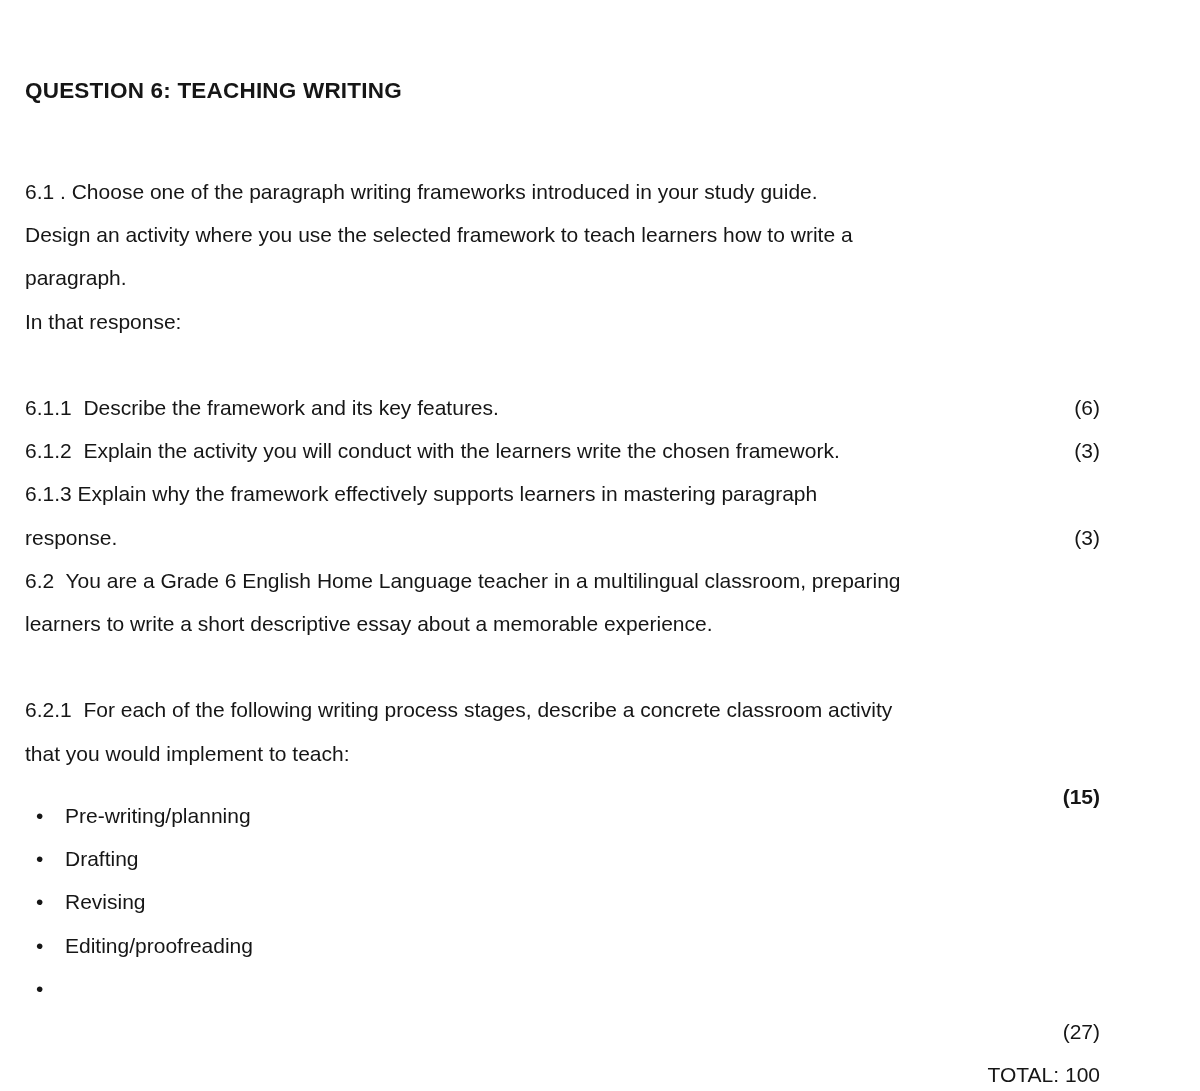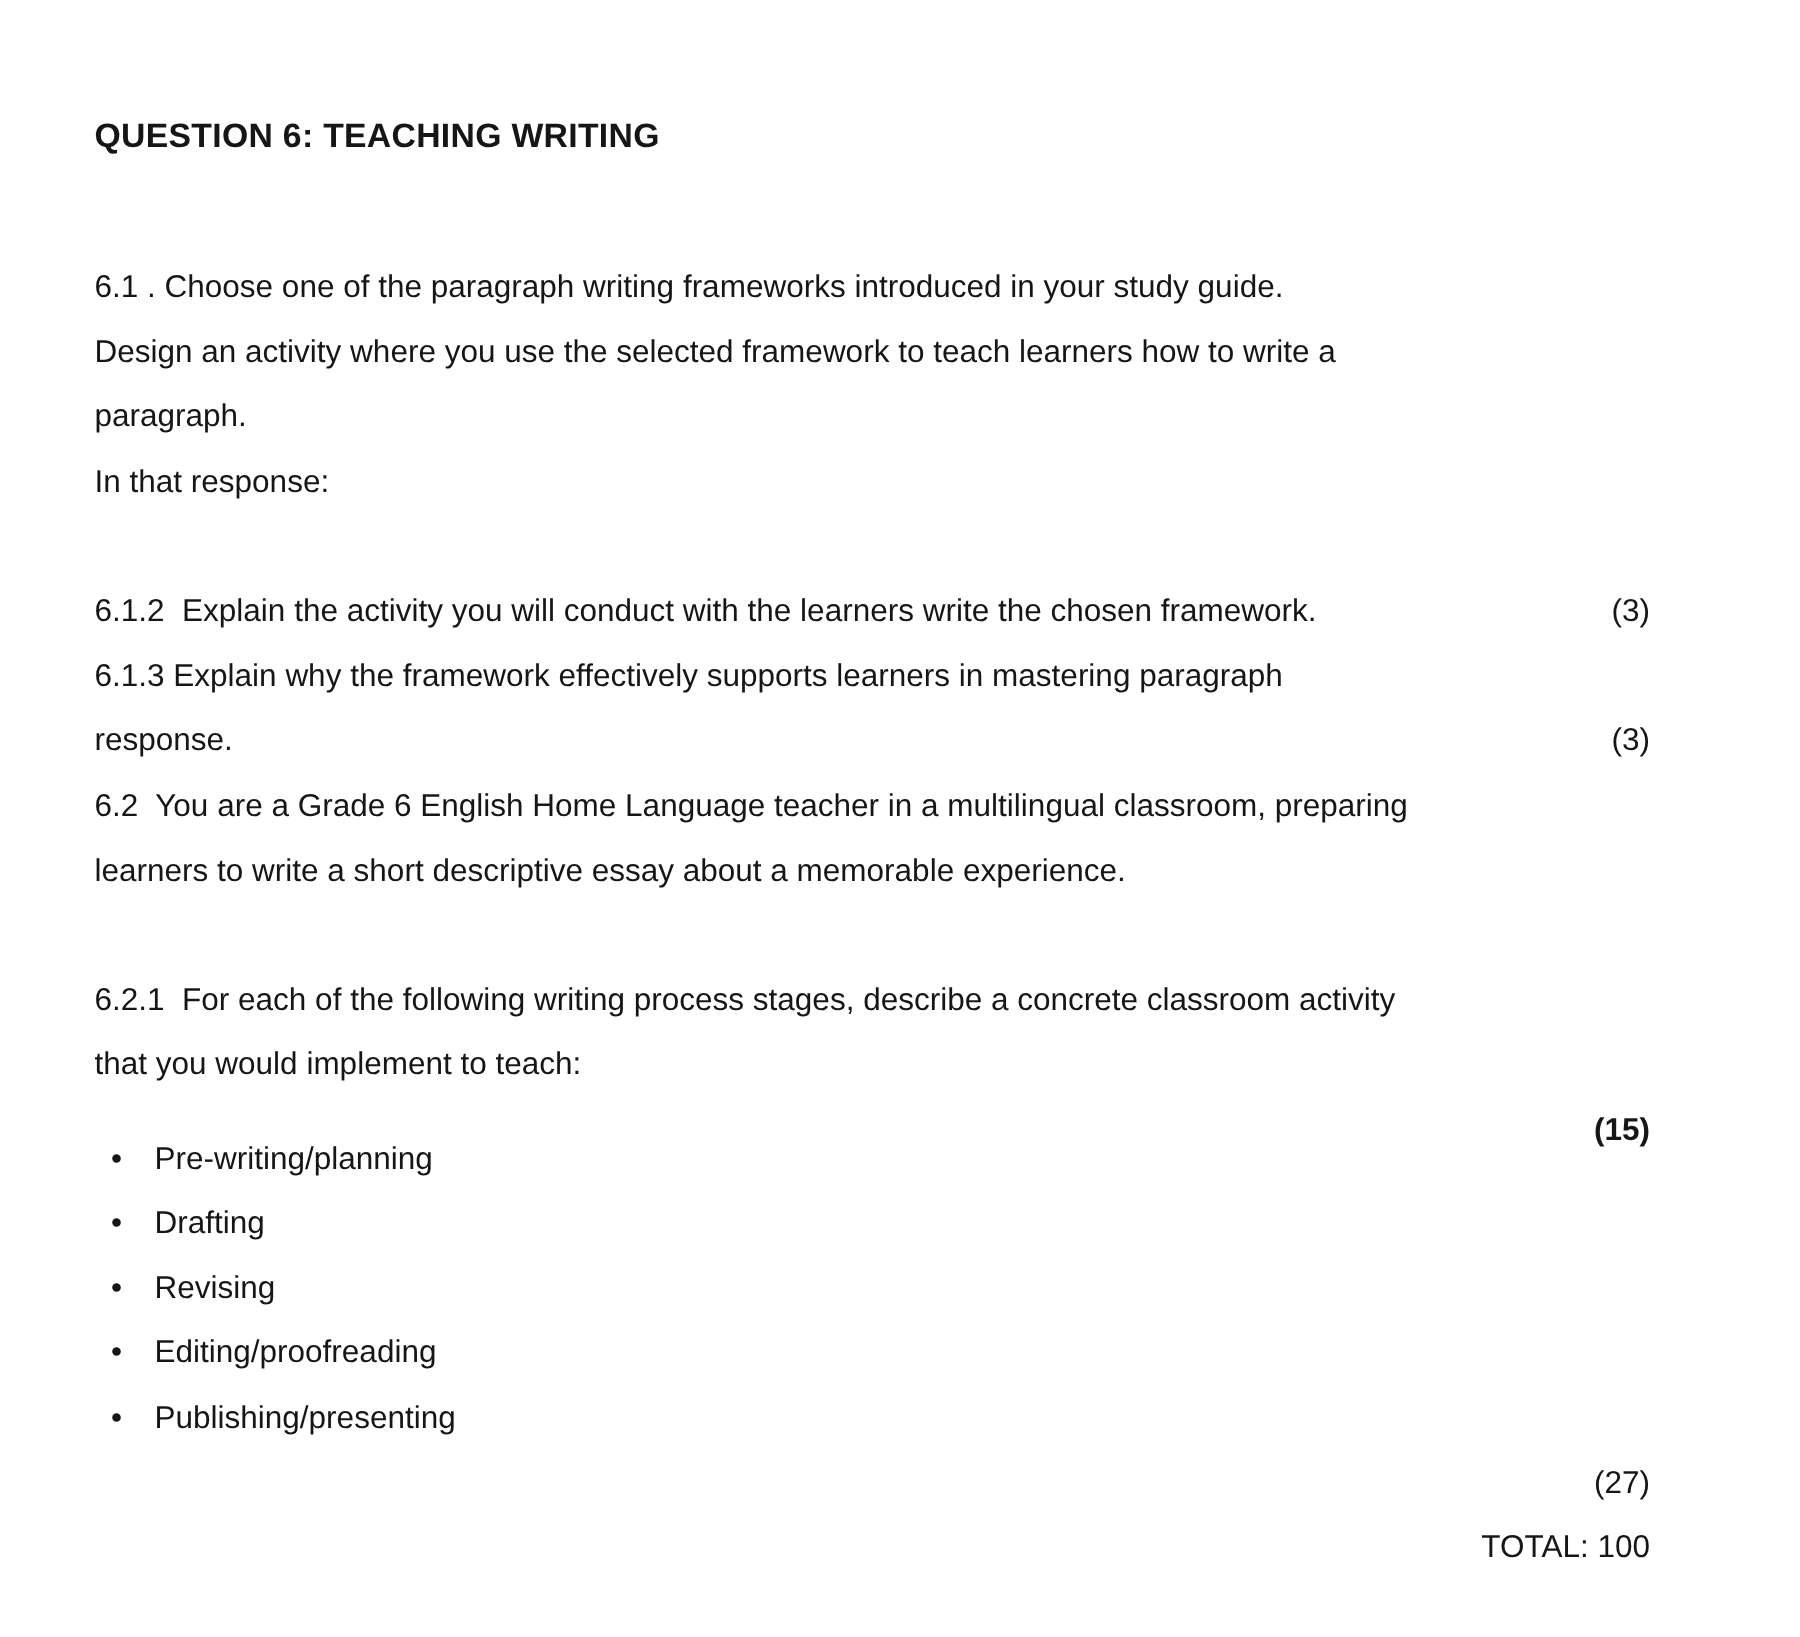--- a/index.html
+++ b/index.html
@@ -9,21 +9,21 @@
     height: 1091px;
     overflow: hidden;
     background: #ffffff;
     font-family: "Liberation Sans", sans-serif;
     color: #161616;
   }
   .page {
     box-sizing: border-box;
     width: 1200px;
     height: 1091px;
-    padding: 78px 100px 0 63px;
+    padding: 78px 100px 0 25px;
     border-radius: 10px;
   }
   .heading {
     font-size: 22.5px;
     font-weight: bold;
     line-height: 26px;
     margin: 0 0 66px 0;
     letter-spacing: 0.2px;
   }
   .body-text {
@@ -75,20 +75,24 @@
     <div class="line">
       <span class="t">paragraph.</span>
     </div>
     <div class="line">
       <span class="t">In that response:</span>
     </div>
 
     <div class="blank"></div>
 
     <div class="line">
+      <span class="t">6.1.1  Describe the framework and its key features.</span>
+      <span class="mark">(6)</span>
+    </div>
+    <div class="line">
       <span class="t">6.1.2  Explain the activity you will conduct with the learners write the chosen framework.</span>
       <span class="mark">(3)</span>
     </div>
     <div class="line">
       <span class="t">6.1.3 Explain why the framework effectively supports learners in mastering paragraph</span>
       <span class="mark"></span>
     </div>
     <div class="line">
       <span class="t">response.</span>
       <span class="mark">(3)</span>
@@ -127,21 +131,20 @@
       <div class="bullet">
         <span class="dot">•</span>
         <span class="t">Revising</span>
       </div>
       <div class="bullet">
         <span class="dot">•</span>
         <span class="t">Editing/proofreading</span>
       </div>
       <div class="bullet">
         <span class="dot">•</span>
-        <span class="t">Publishing/presenting</span>
       </div>
     </div>
 
     <div class="line right-only bold">
       <span class="mark">(27)</span>
     </div>
 
     <div class="line right-only bold">
       <span class="mark">TOTAL: 100</span>
     </div>

